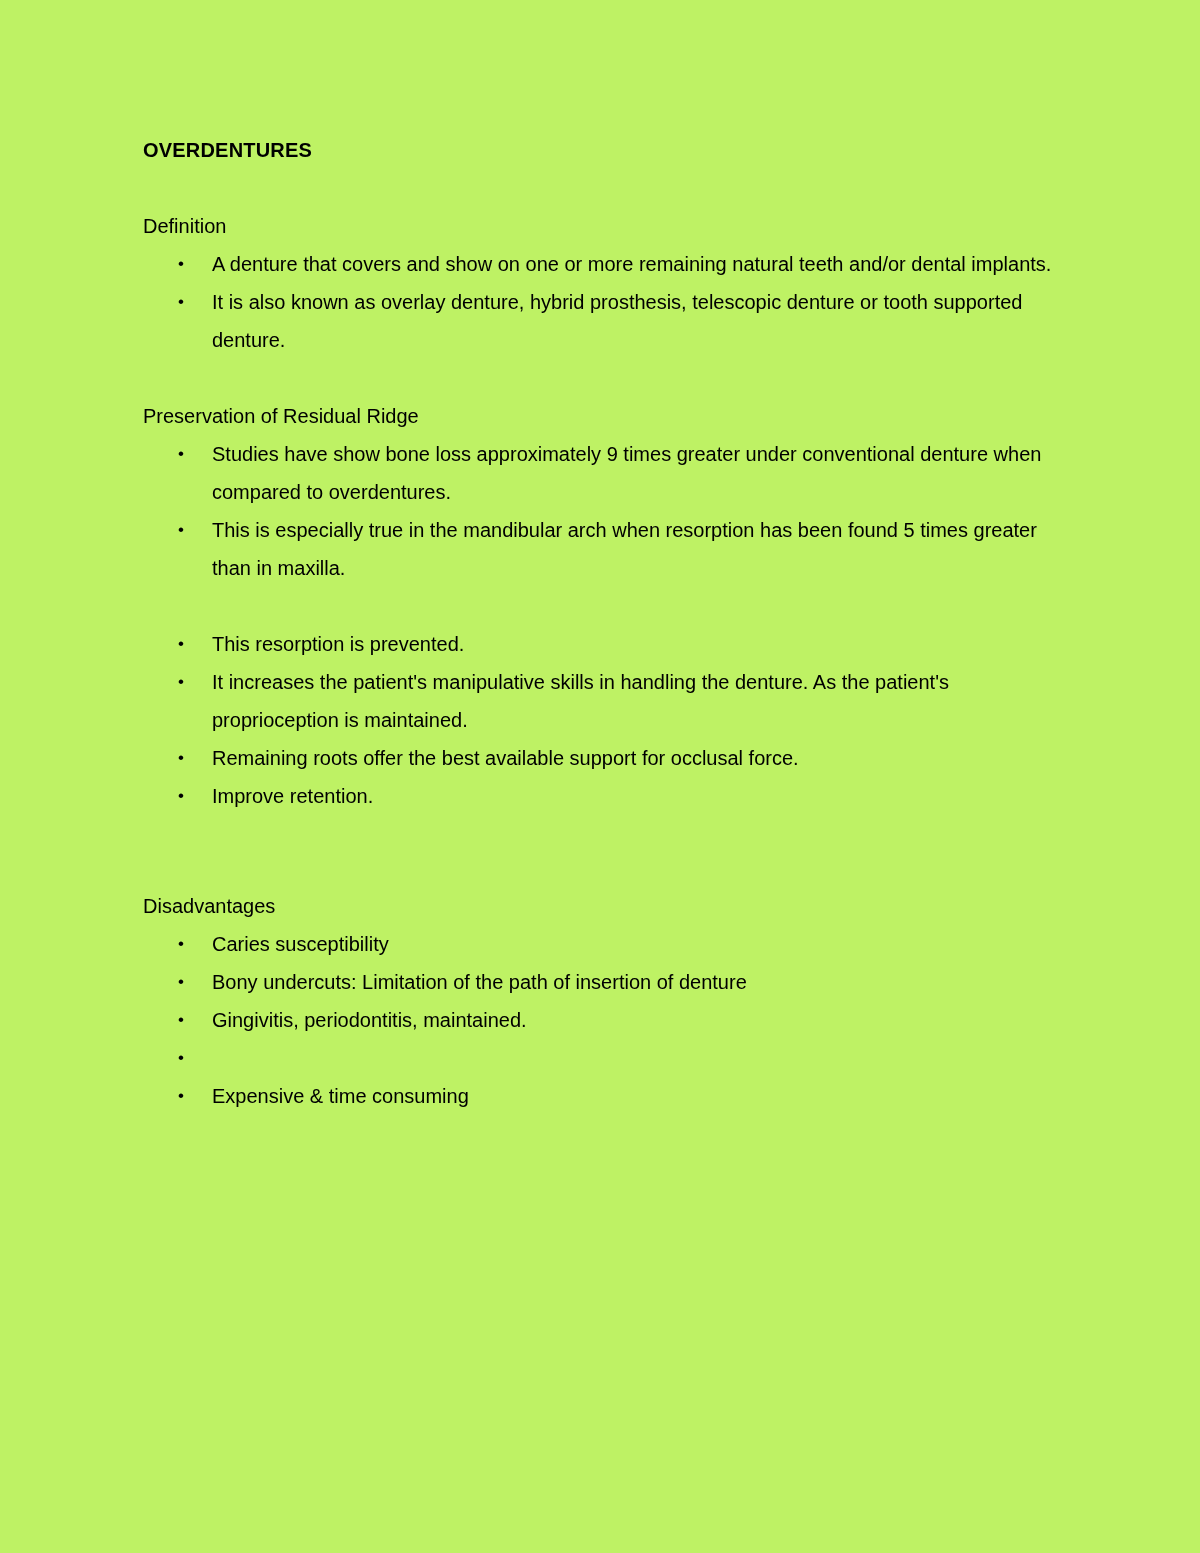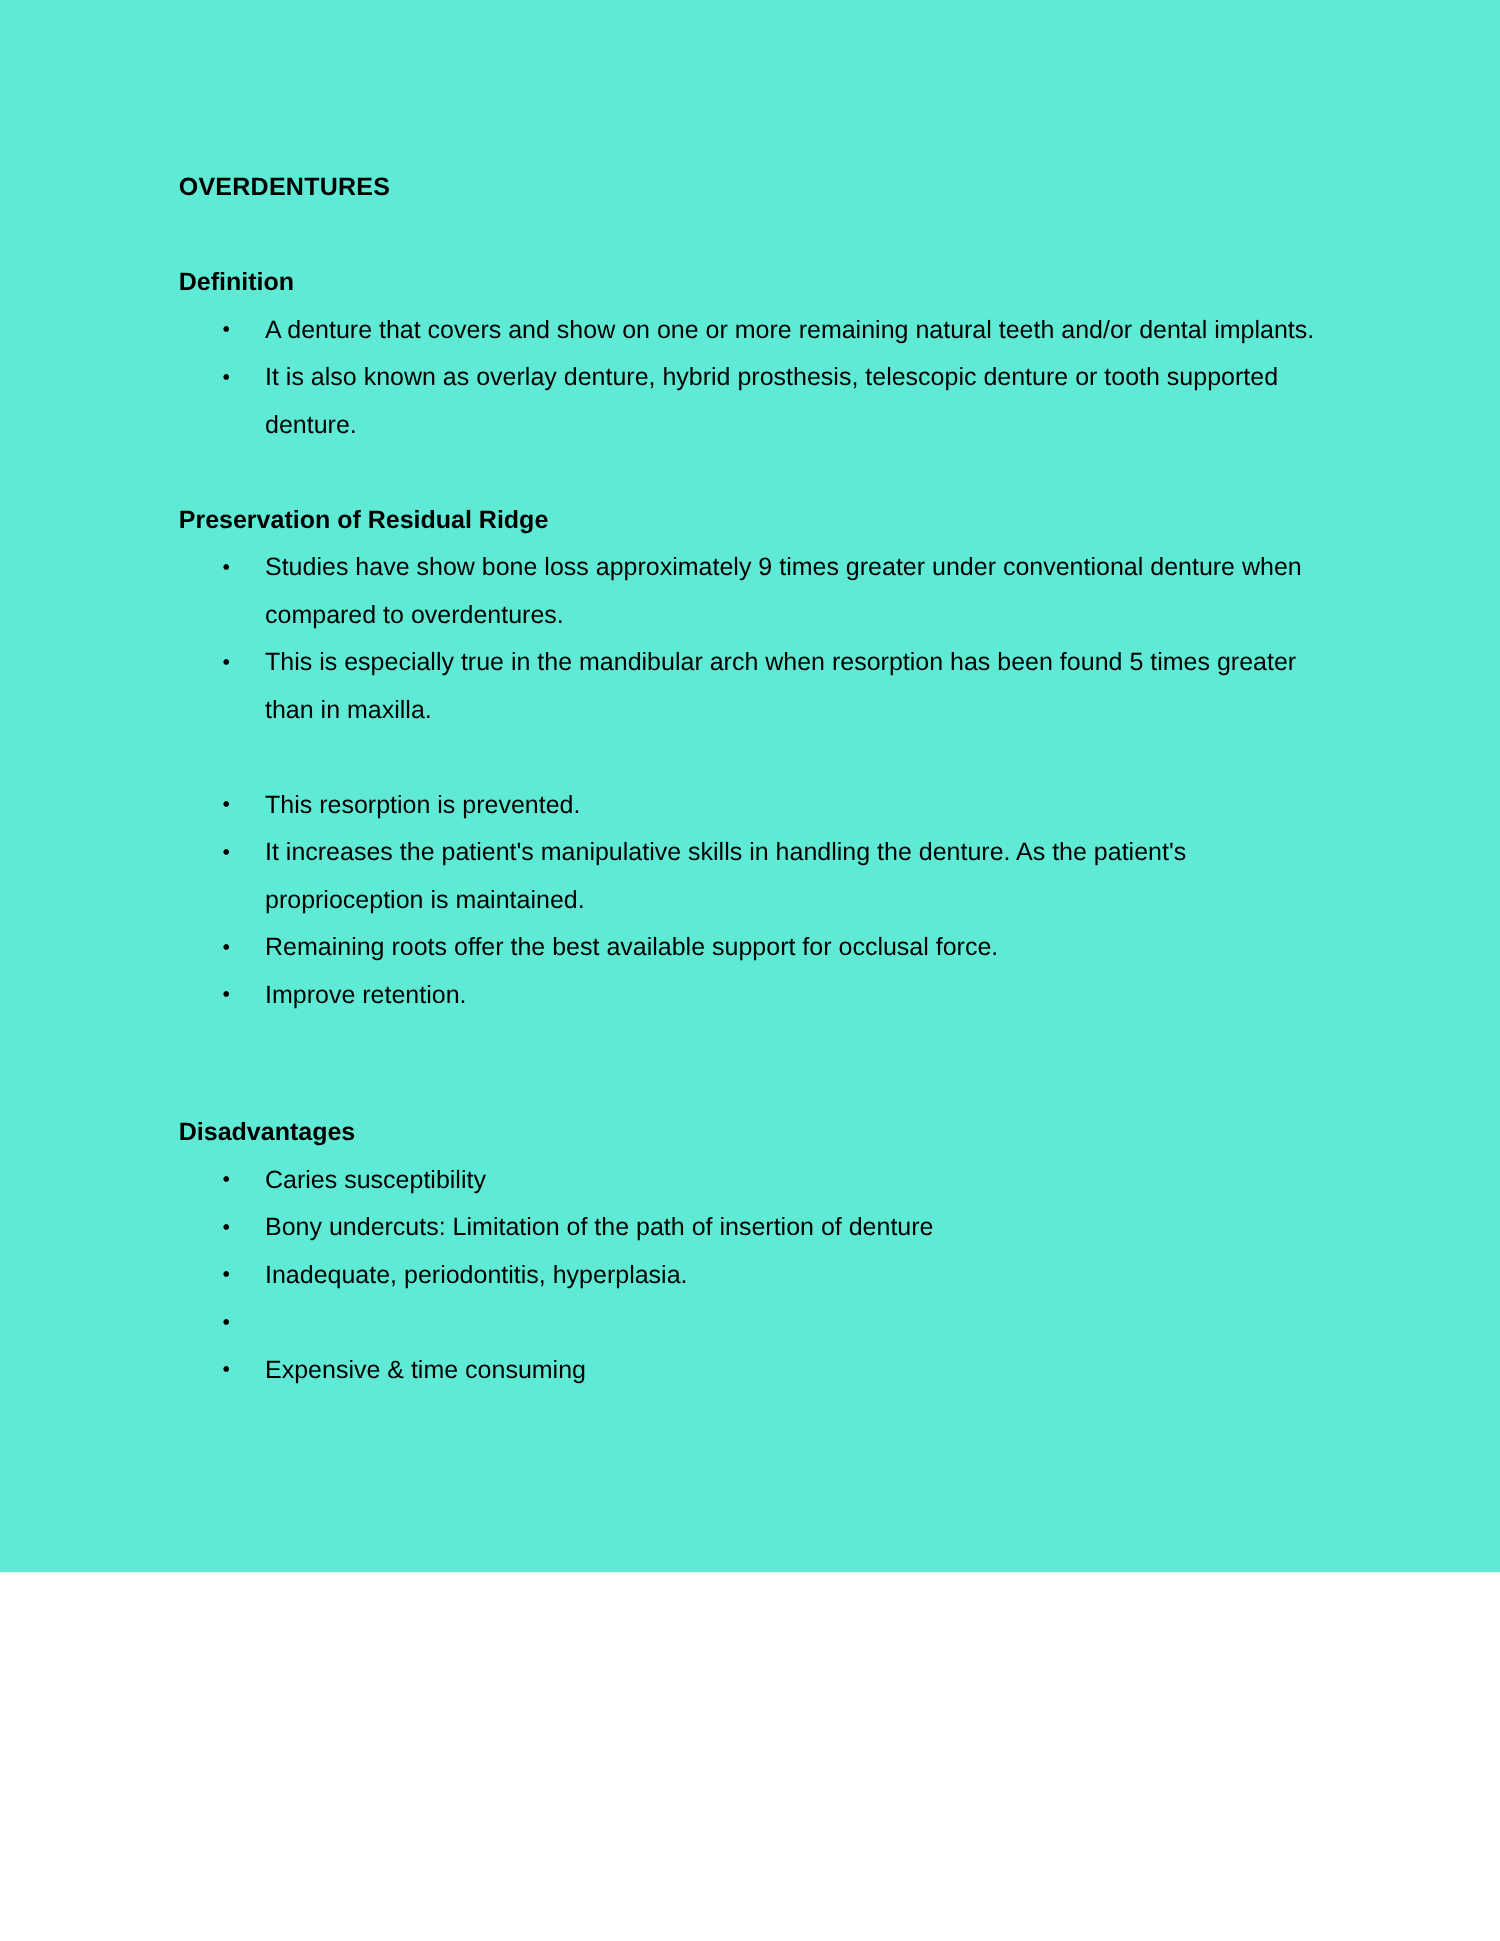--- a/index.html
+++ b/index.html
@@ -3,43 +3,43 @@
 <meta charset="utf-8">
 <style>
   html, body {
     margin: 0;
     padding: 0;
     background: #ffffff;
   }
   .page {
     position: relative;
     width: 1200px;
-    height: 1258px;
-    background: #5eead4;
+    height: 1553px;
+    background: #bef264;
     overflow: hidden;
     font-family: "Liberation Sans", sans-serif;
     color: #000000;
     font-size: 20px;
     line-height: 38px;
   }
   .content {
     padding: 131px 145px 0 143px;
   }
   .title {
     font-weight: 700;
     letter-spacing: 0.2px;
   }
   .sec {
     margin-top: 38px;
   }
   .sec.gap-2 {
     margin-top: 72px;
   }
   .heading {
-    font-weight: 700;
+    font-weight: 400;
   }
   ul.bullets {
     list-style: none;
     margin: 0;
     padding: 0;
   }
   li.bullet {
     display: flex;
     align-items: flex-start;
   }
@@ -117,21 +117,21 @@
         <li class="bullet">
           <span class="dot">•</span>
           <span class="txt">Caries susceptibility</span>
         </li>
         <li class="bullet">
           <span class="dot">•</span>
           <span class="txt">Bony undercuts: Limitation of the path of insertion of denture</span>
         </li>
         <li class="bullet">
           <span class="dot">•</span>
-          <span class="txt">Inadequate, periodontitis, hyperplasia.</span>
+          <span class="txt">Gingivitis, periodontitis, maintained.</span>
         </li>
         <li class="bullet">
           <span class="dot">•</span>
         </li>
         <li class="bullet">
           <span class="dot">•</span>
           <span class="txt">Expensive &amp; time consuming</span>
         </li>
       </ul>
     </section>

